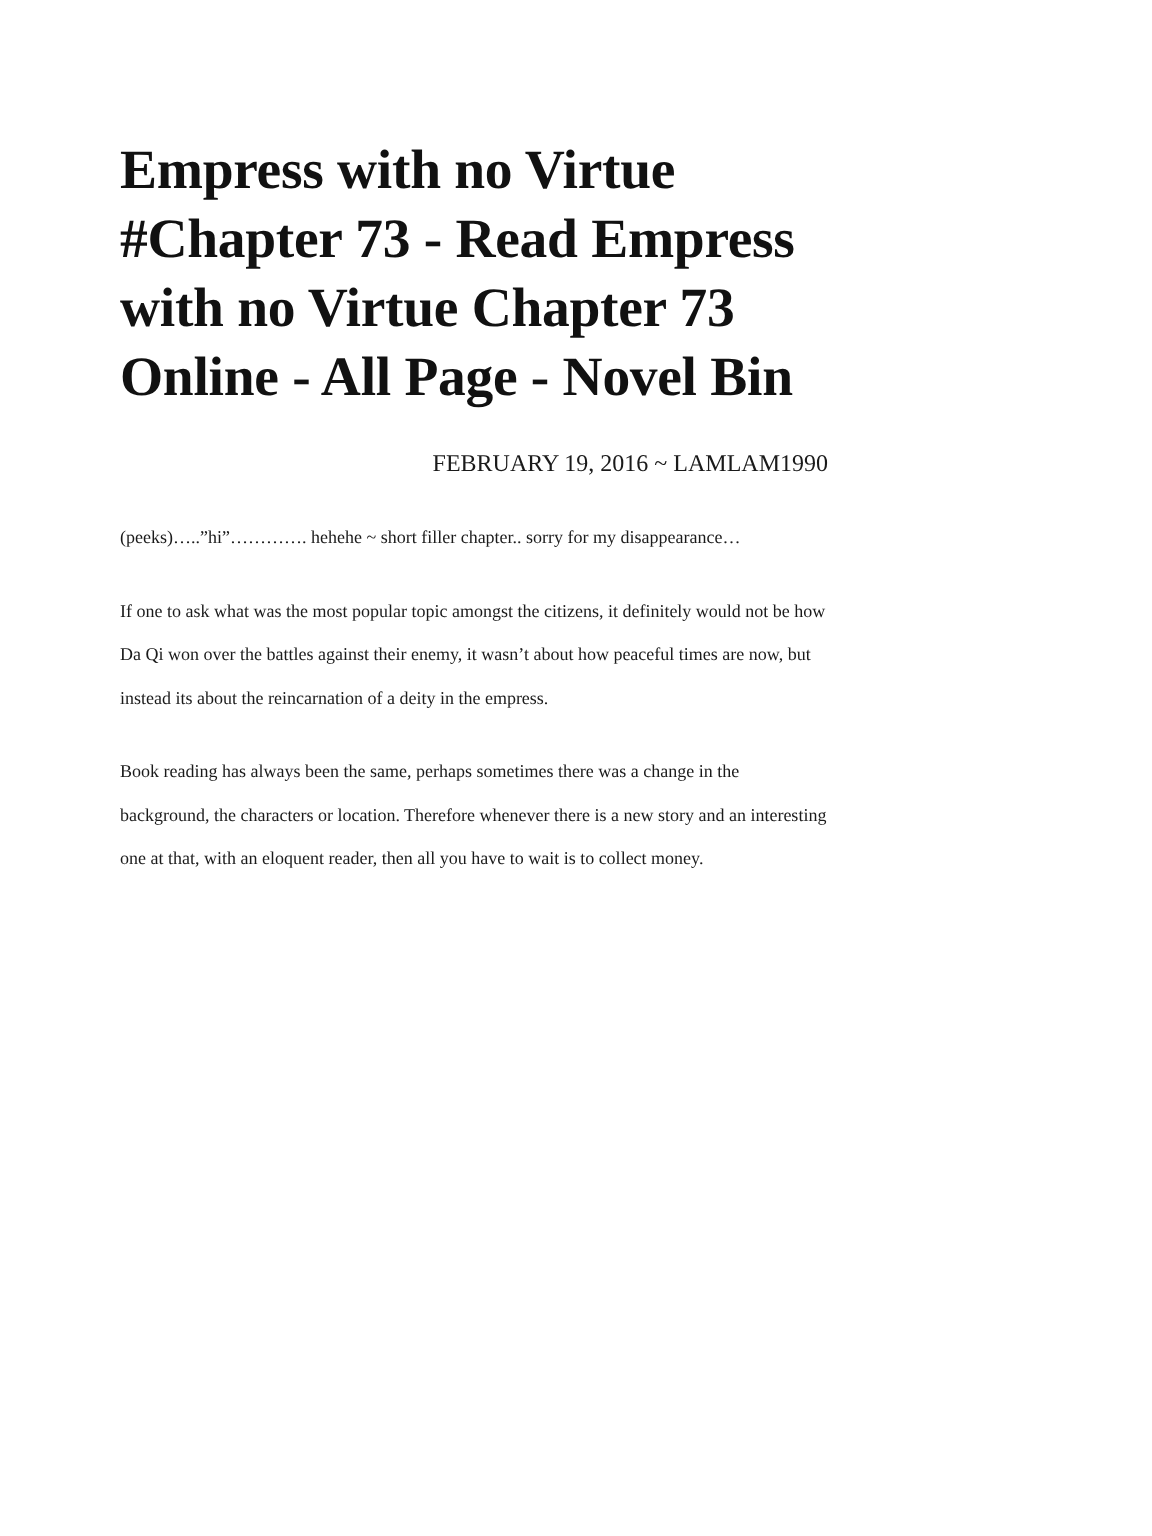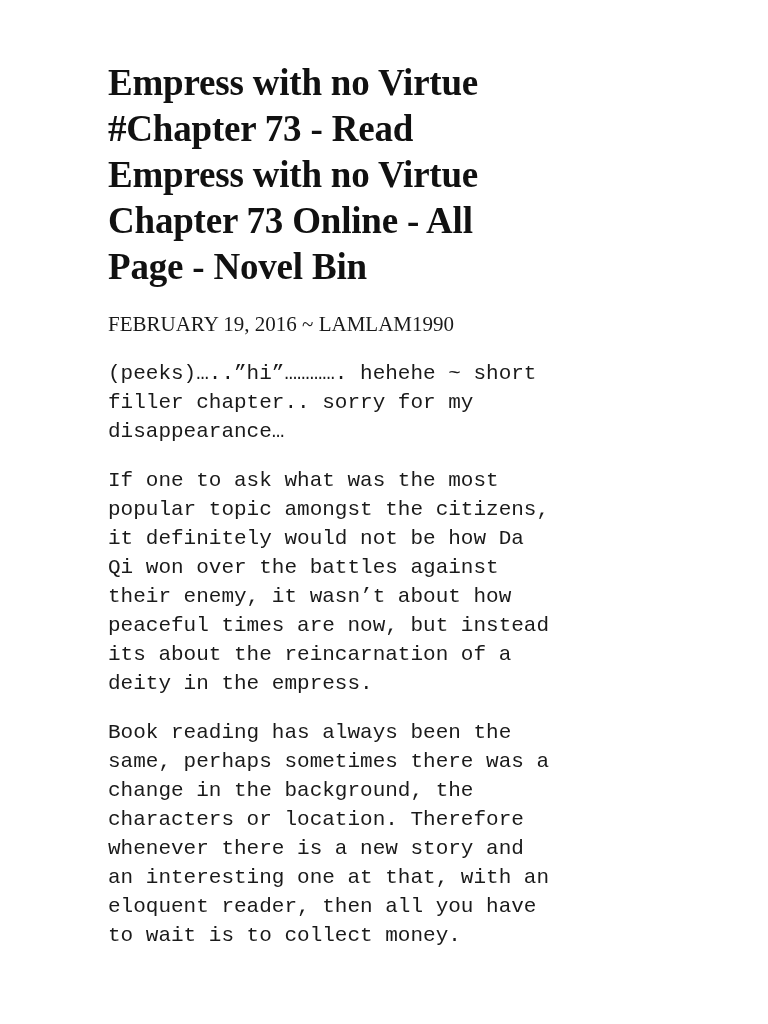--- a/index.html
+++ b/index.html
@@ -9,47 +9,48 @@
     }
     body {
       width: 768px;
       height: 1024px;
       overflow: hidden;
       color: #1a1a1a;
       font-family: "Liberation Serif", "DejaVu Serif", serif;
     }
     .page {
       position: relative;
-      padding: 60px 80px 0 108px;
+      padding: 60px 80px 0 80px;
       box-sizing: border-box;
       width: 632px;
+      margin-top: 31px;
     }
     .title {
       font-size: 37px;
       line-height: 46px;
       font-weight: bold;
       margin: 0 0 20px 0;
       color: #111111;
       letter-spacing: -0.2px;
     }
     .subtitle {
       font-size: 18.5px;
       line-height: 29px;
       margin: 0 0 20px 0;
     }
     .meta {
-      font-size: 21px;
+      font-size: 16px;
       line-height: 29px;
       margin: 0 0 20px 0;
+      text-align: right;
     }
     .para {
-      font-size: 21px;
+      font-size: 12px;
       line-height: 29px;
       margin: 0 0 20px 0;
-      font-family: Liberation Mono, monospace;
     }
   </style>
 </head>
 <body>
 
 <div class="page">
   <h1 class="title">Empress with no Virtue #Chapter 73 - Read Empress with no Virtue Chapter 73 Online - All Page - Novel Bin</h1>
   <p class="meta">FEBRUARY 19, 2016 ~ LAMLAM1990</p>
   <p class="para">(peeks)…..”hi”…………. hehehe ~ short filler chapter.. sorry for my disappearance…</p>
   <p class="para">If one to ask what was the most popular topic amongst the citizens, it definitely would not be how Da Qi won over the battles against their enemy, it wasn’t about how peaceful times are now, but instead its about the reincarnation of a deity in the empress.</p>

